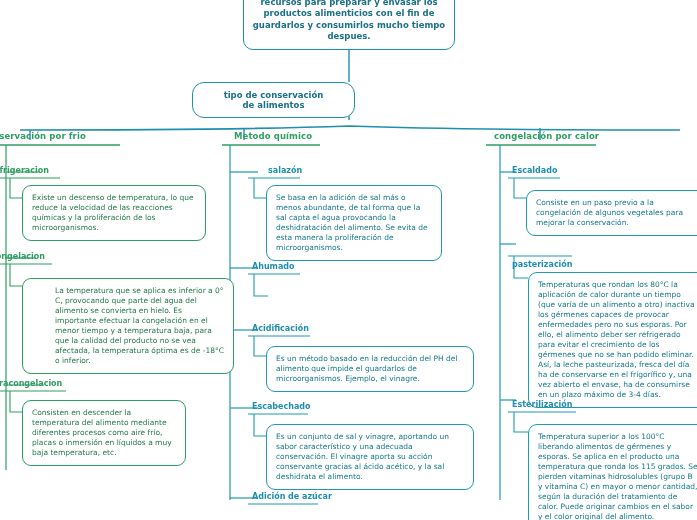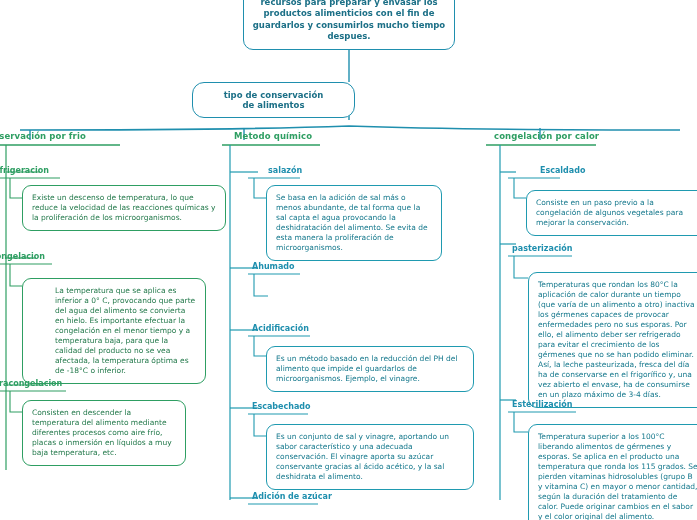--- a/index.html
+++ b/index.html
@@ -159,28 +159,28 @@
     <span>tipo de conservación de alimentos</span>
   </div>
 
   <div class="node branch-title t-green" style="left:-18px; top:131px;">
     <span>conservación por frio</span>
   </div>
 
   <div class="node sub-title t-green" style="left:-12px; top:166px;">
     <span>Refrigeracion</span>
   </div>
-  <div class="node leaf leaf-green" style="left:22px; top:185px; width:204px;">
+  <div class="node leaf leaf-green" style="left:22px; top:185px; width:184px;">
     <span>Existe un descenso de temperatura, lo que reduce la velocidad de las reacciones químicas y la proliferación de los microorganismos.</span>
   </div>
 
   <div class="node sub-title t-green" style="left:-10px; top:252px;">
     <span>Congelacion</span>
   </div>
-  <div class="node leaf leaf-green" style="left:22px; top:278px; width:184px;padding-left:32px;">
+  <div class="node leaf leaf-green" style="left:22px; top:278px; width:212px;padding-left:32px;">
     <span>La temperatura que se aplica es inferior a 0° C, provocando que parte del agua del alimento se convierta en hielo. Es importante efectuar la congelación en el menor tiempo y a temperatura baja, para que la calidad del producto no se vea afectada, la temperatura óptima es de -18°C o inferior.</span>
   </div>
 
   <div class="node sub-title t-green" style="left:-14px; top:379px;">
     <span>Ultracongelacion</span>
   </div>
   <div class="node leaf leaf-green" style="left:22px; top:400px; width:164px;">
     <span>Consisten en descender la temperatura del alimento mediante diferentes procesos como aire frío, placas o inmersión en líquidos a muy baja temperatura, etc.</span>
   </div>
 
@@ -203,39 +203,39 @@
     <span>Acidificación</span>
   </div>
   <div class="node leaf leaf-teal" style="left:266px; top:346px; width:208px;">
     <span>Es un método basado en la reducción del PH del alimento que impide el guardarlos de microorganismos. Ejemplo, el vinagre.</span>
   </div>
 
   <div class="node sub-title t-teal" style="left:252px; top:402px;text-align:center;">
     <span>Escabechado</span>
   </div>
   <div class="node leaf leaf-teal" style="left:266px; top:424px; width:208px;">
-    <span>Es un conjunto de sal y vinagre, aportando un sabor característico y una adecuada conservación. El vinagre aporta su azúcar conservante gracias al ácido acético, y la sal deshidrata el alimento.</span>
+    <span>Es un conjunto de sal y vinagre, aportando un sabor característico y una adecuada conservación. El vinagre aporta su acción conservante gracias al ácido acético, y la sal deshidrata el alimento.</span>
   </div>
 
   <div class="node sub-title t-teal" style="left:252px; top:492px;">
     <span>Adición de azúcar</span>
   </div>
 
   <div class="node branch-title t-green" style="left:494px; top:131px;">
     <span>congelación por calor</span>
   </div>
 
-  <div class="node sub-title t-teal" style="left:512px; top:166px;margin-left:28px;">
+  <div class="node sub-title t-teal" style="left:512px; top:166px;">
     <span>Escaldado</span>
   </div>
   <div class="node leaf leaf-teal" style="left:526px; top:190px; width:180px;">
     <span>Consiste en un paso previo a la congelación de algunos vegetales para mejorar la conservación.</span>
   </div>
 
-  <div class="node sub-title t-teal" style="left:512px; top:244px;">
+  <div class="node sub-title t-teal" style="left:512px; top:260px;">
     <span>pasterización</span>
   </div>
   <div class="node leaf leaf-teal" style="left:528px; top:272px; width:180px;">
     <span>Temperaturas que rondan los 80°C la aplicación de calor durante un tiempo (que varía de un alimento a otro) inactiva los gérmenes capaces de provocar enfermedades pero no sus esporas. Por ello, el alimento deber ser refrigerado para evitar el crecimiento de los gérmenes que no se han podido eliminar. Así, la leche pasteurizada, fresca del día ha de conservarse en el frigorífico y, una vez abierto el envase, ha de consumirse en un plazo máximo de 3-4 días.</span>
   </div>
 
   <div class="node sub-title t-teal" style="left:512px; top:400px;">
     <span>Esterilización</span>
   </div>
   <div class="node leaf leaf-teal" style="left:528px; top:424px; width:180px;">

